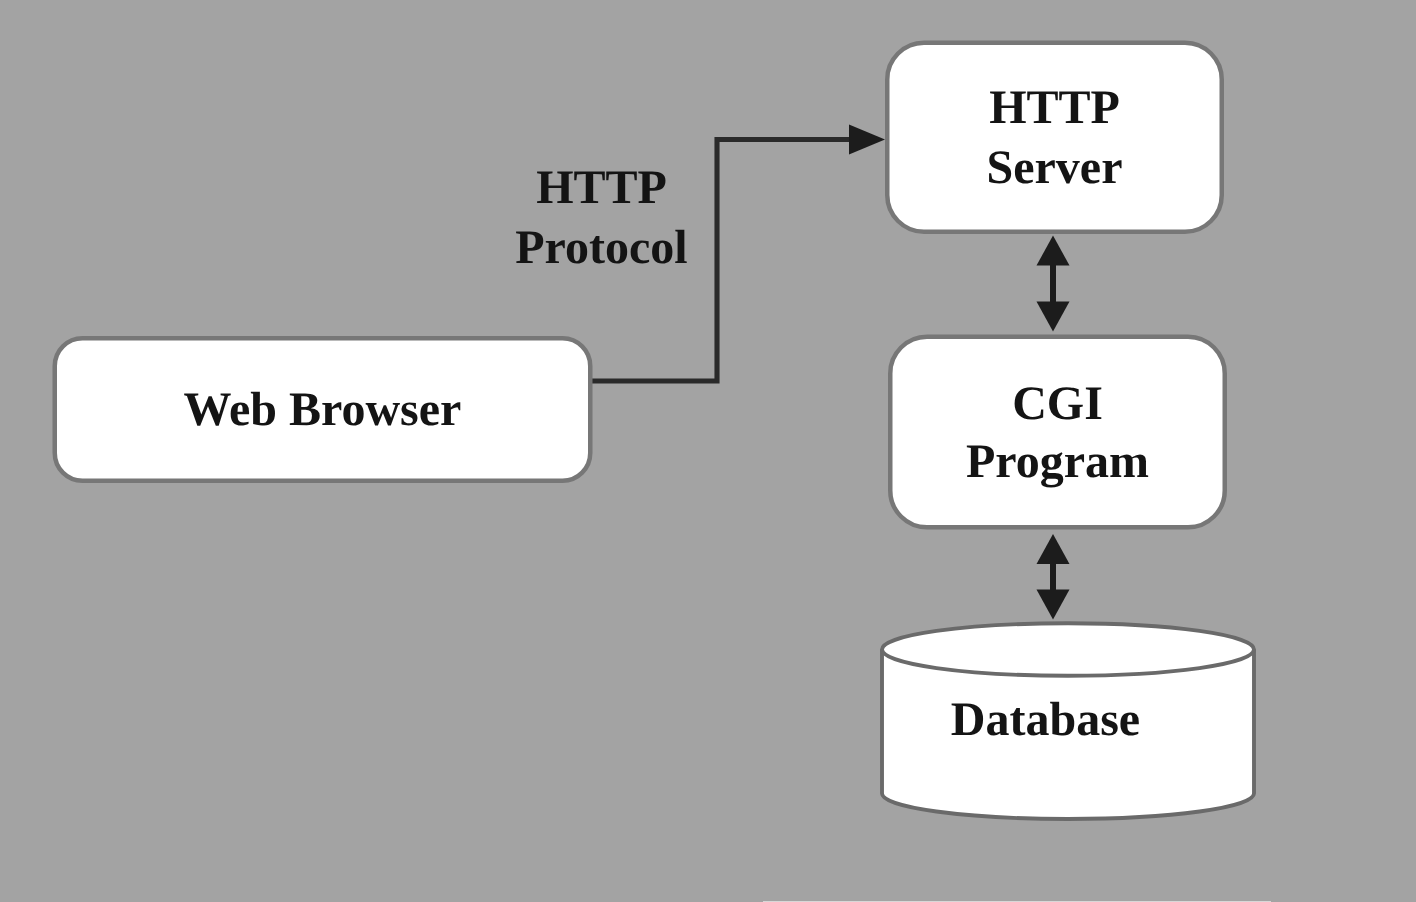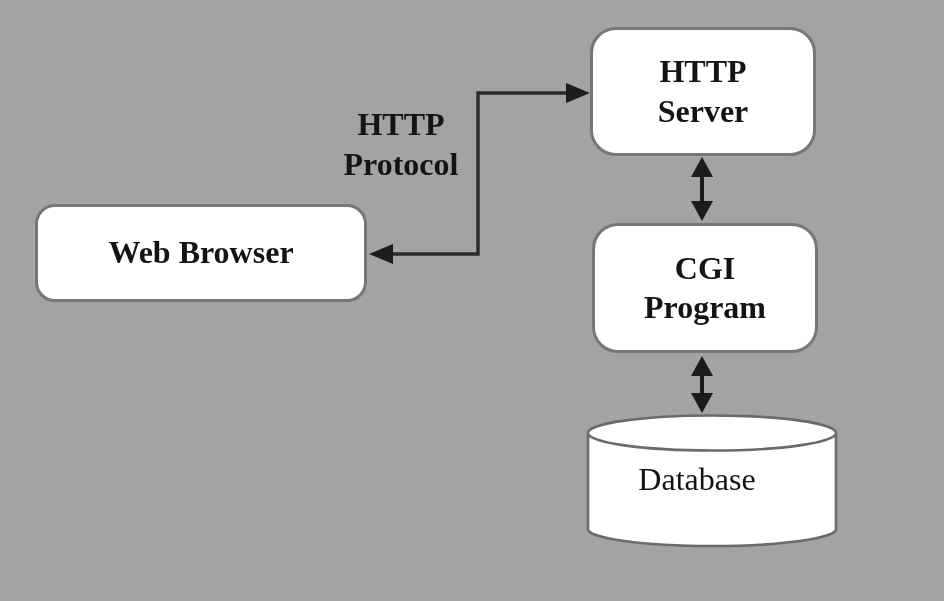--- a/index.html
+++ b/index.html
@@ -36,22 +36,22 @@
     color: #141414;
     text-align: center;
     white-space: pre-line;
   }
   .node-http-server {
     left: 590px; top: 27px;
     width: 226px; height: 129px;
     border-radius: 26px;
   }
   .node-web-browser {
-    left: 35px; top: 204px;
-    width: 332px; height: 98px;
+    left: 35px; top: 224px;
+    width: 360px; height: 98px;
     border-radius: 20px;
   }
   .node-cgi-program {
     left: 592px; top: 223px;
     width: 226px; height: 130px;
     border-radius: 26px;
   }
   .edge-label {
     position: absolute;
     left: 318px; top: 104px;
@@ -63,21 +63,21 @@
     color: #141414;
     white-space: pre-line;
   }
   .db-label {
     position: absolute;
     left: 587px; top: 461px;
     width: 250px;
     box-sizing: border-box;
     padding-right: 30px;
     text-align: center;
-    font-weight: normal;
+    font-weight: bold;
     font-size: 32px;
     color: #141414;
   }
 </style>
 </head>
 <body>
 
 <div class="canvas">
 
   <svg class="overlay-svg" viewBox="0 0 944 601" xmlns="http://www.w3.org/2000/svg">

